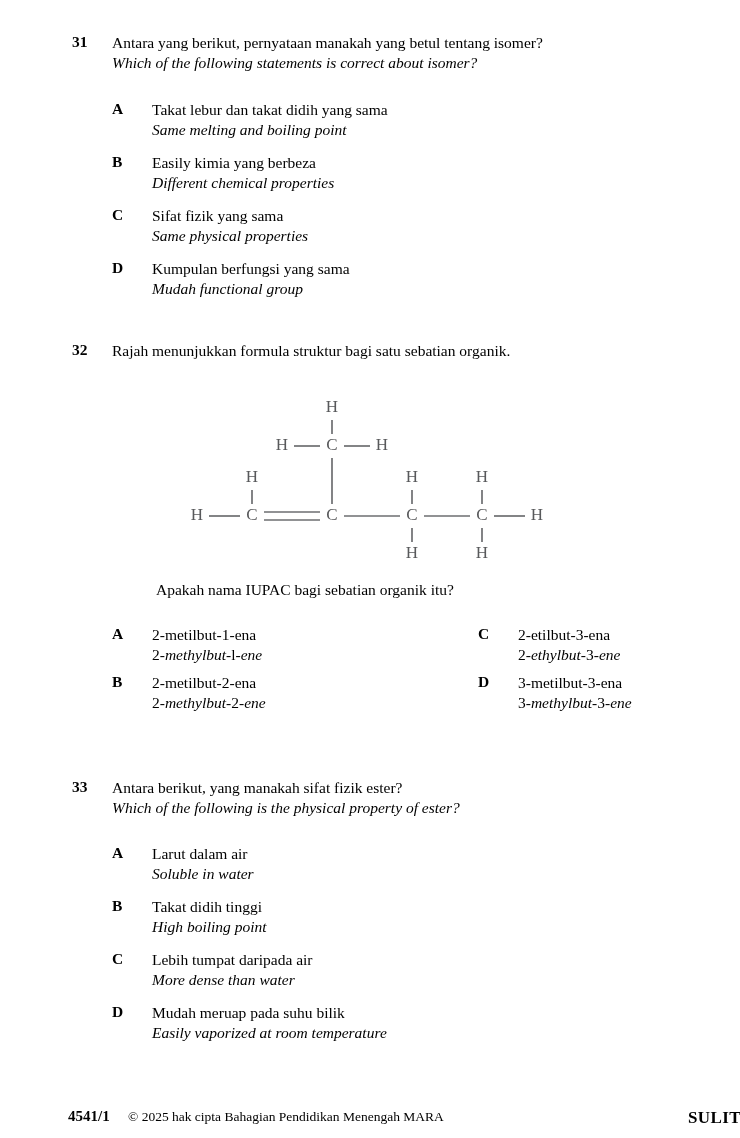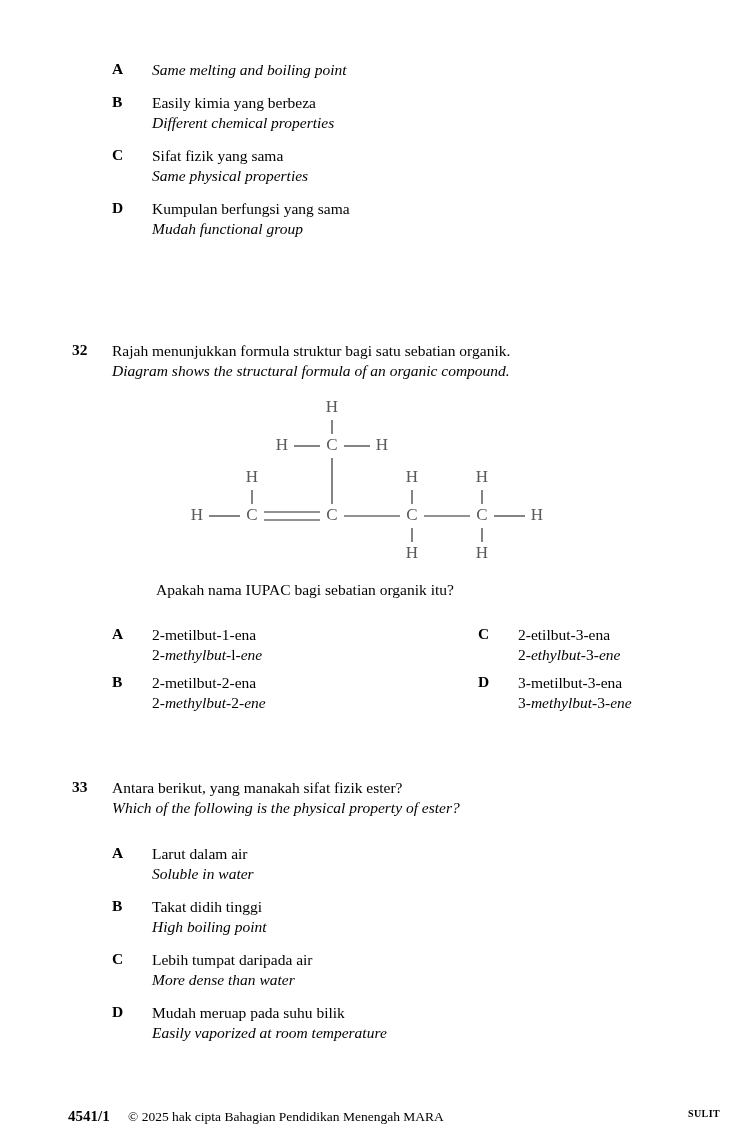--- a/index.html
+++ b/index.html
@@ -138,35 +138,41 @@
     position: absolute;
     left: 128px;
     top: 1px;
     font-size: 13.5px;
   }
   .footer-secret {
     position: absolute;
     left: 688px;
     top: 0;
     font-weight: bold;
-    font-size: 10px;
+    font-size: 17px;
     white-space: nowrap;
     letter-spacing: 0.4px;
   }
 </style>
 </head>
 <body>
 
 <div class="page">
 
   <div class="question" style="top: 33px;">
+    <div class="q-stem">
+      <span class="q-num">31</span>
+      <div class="line-my">Antara yang berikut, pernyataan manakah yang betul tentang isomer?</div>
+      <div class="line-en">Which of the following statements is correct about isomer?</div>
+    </div>
 
     <div class="options" style="margin-top: 27px;">
       <div class="option">
         <span class="opt-letter">A</span>
+        <div class="line-my">Takat lebur dan takat didih yang sama</div>
         <div class="line-en">Same melting and boiling point</div>
       </div>
       <div class="option">
         <span class="opt-letter">B</span>
         <div class="line-my">Easily kimia yang berbeza</div>
         <div class="line-en">Different chemical properties</div>
       </div>
       <div class="option">
         <span class="opt-letter">C</span>
         <div class="line-my">Sifat fizik yang sama</div>
@@ -177,21 +183,20 @@
         <div class="line-my">Kumpulan berfungsi yang sama</div>
         <div class="line-en">Mudah functional group</div>
       </div>
     </div>
   </div>
 
   <div class="question" style="top: 341px;">
     <div class="q-stem">
       <span class="q-num">32</span>
       <div class="line-my">Rajah menunjukkan formula struktur bagi satu sebatian organik.</div>
-      <div class="line-en">Diagram shows the structural formula of an organic compound.</div>
     </div>
   </div>
 
   <div class="diagram-wrap" style="top: 396px;">
     <svg class="structure" width="390" height="176" viewBox="0 0 390 176">
 
       <line x1="157" y1="24" x2="157" y2="38"></line>
       <line x1="119" y1="50" x2="145" y2="50"></line>
       <line x1="169" y1="50" x2="195" y2="50"></line>
       <line x1="157" y1="62" x2="157" y2="108"></line>

